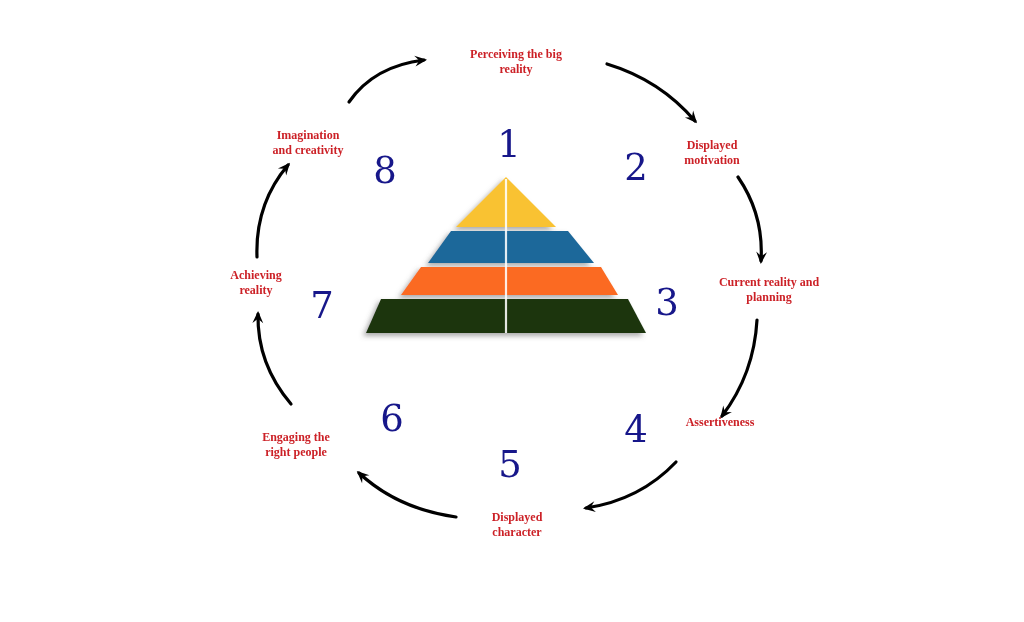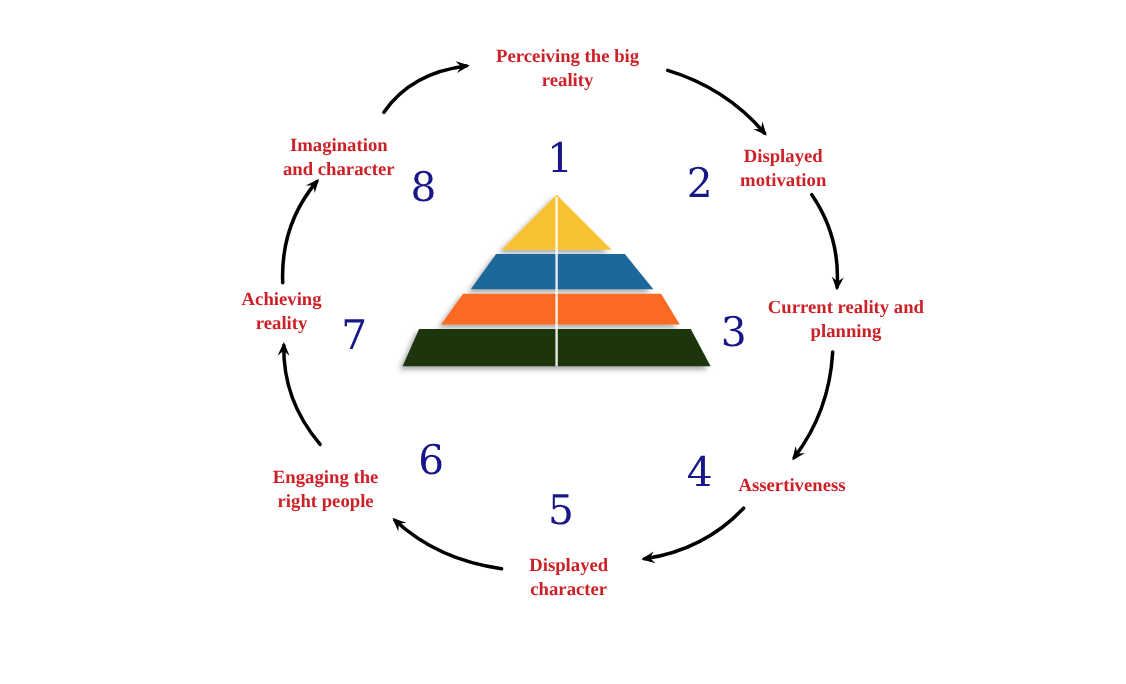--- a/index.html
+++ b/index.html
@@ -10,38 +10,38 @@
     overflow:hidden;
     font-family:"Liberation Serif","DejaVu Serif",serif;
   }
   .layer-svg{position:absolute;left:0;top:0;}
   .cycle-label{
     position:absolute;
     transform:translate(-50%,-50%);
     text-align:center;
     color:#cc2127;
     font-weight:bold;
-    font-size:17px;
+    font-size:12px;
     line-height:1.28;
     white-space:nowrap;
   }
   .label-line{display:block;}
   .cycle-number{
     position:absolute;
     transform:translate(-50%,-50%);
     color:#17178a;
     font-family:"DejaVu Serif","Liberation Serif",serif;
     font-size:37px;
     font-weight:500;
     line-height:1;
   }
   .lbl-1{left:516px;top:62px;}
   .lbl-2{left:712px;top:153px;}
   .lbl-3{left:769px;top:290px;}
-  .lbl-4{left:720px;top:441px;}
+  .lbl-4{left:720px;top:423px;}
   .lbl-5{left:517px;top:525px;}
   .lbl-6{left:296px;top:445px;text-align:center;}
   .lbl-7{left:256px;top:283px;}
   .lbl-8{left:308px;top:143px;}
   .num-1{left:509px;top:144px;}
   .num-2{left:636px;top:167px;}
   .num-3{left:667px;top:302px;}
   .num-4{left:636px;top:429px;}
   .num-5{left:510px;top:464px;}
   .num-6{left:392px;top:418px;}
@@ -107,21 +107,21 @@
   <div class="cycle-label lbl-6">
     <span class="label-line">Engaging the</span>
     <span class="label-line">right people</span>
   </div>
   <div class="cycle-label lbl-7">
     <span class="label-line">Achieving</span>
     <span class="label-line">reality</span>
   </div>
   <div class="cycle-label lbl-8">
     <span class="label-line">Imagination</span>
-    <span class="label-line">and character</span>
+    <span class="label-line">and creativity</span>
   </div>
 
   <div class="cycle-number num-1">1</div>
   <div class="cycle-number num-2">2</div>
   <div class="cycle-number num-3">3</div>
   <div class="cycle-number num-4">4</div>
   <div class="cycle-number num-5">5</div>
   <div class="cycle-number num-6">6</div>
   <div class="cycle-number num-7">7</div>
   <div class="cycle-number num-8">8</div>

